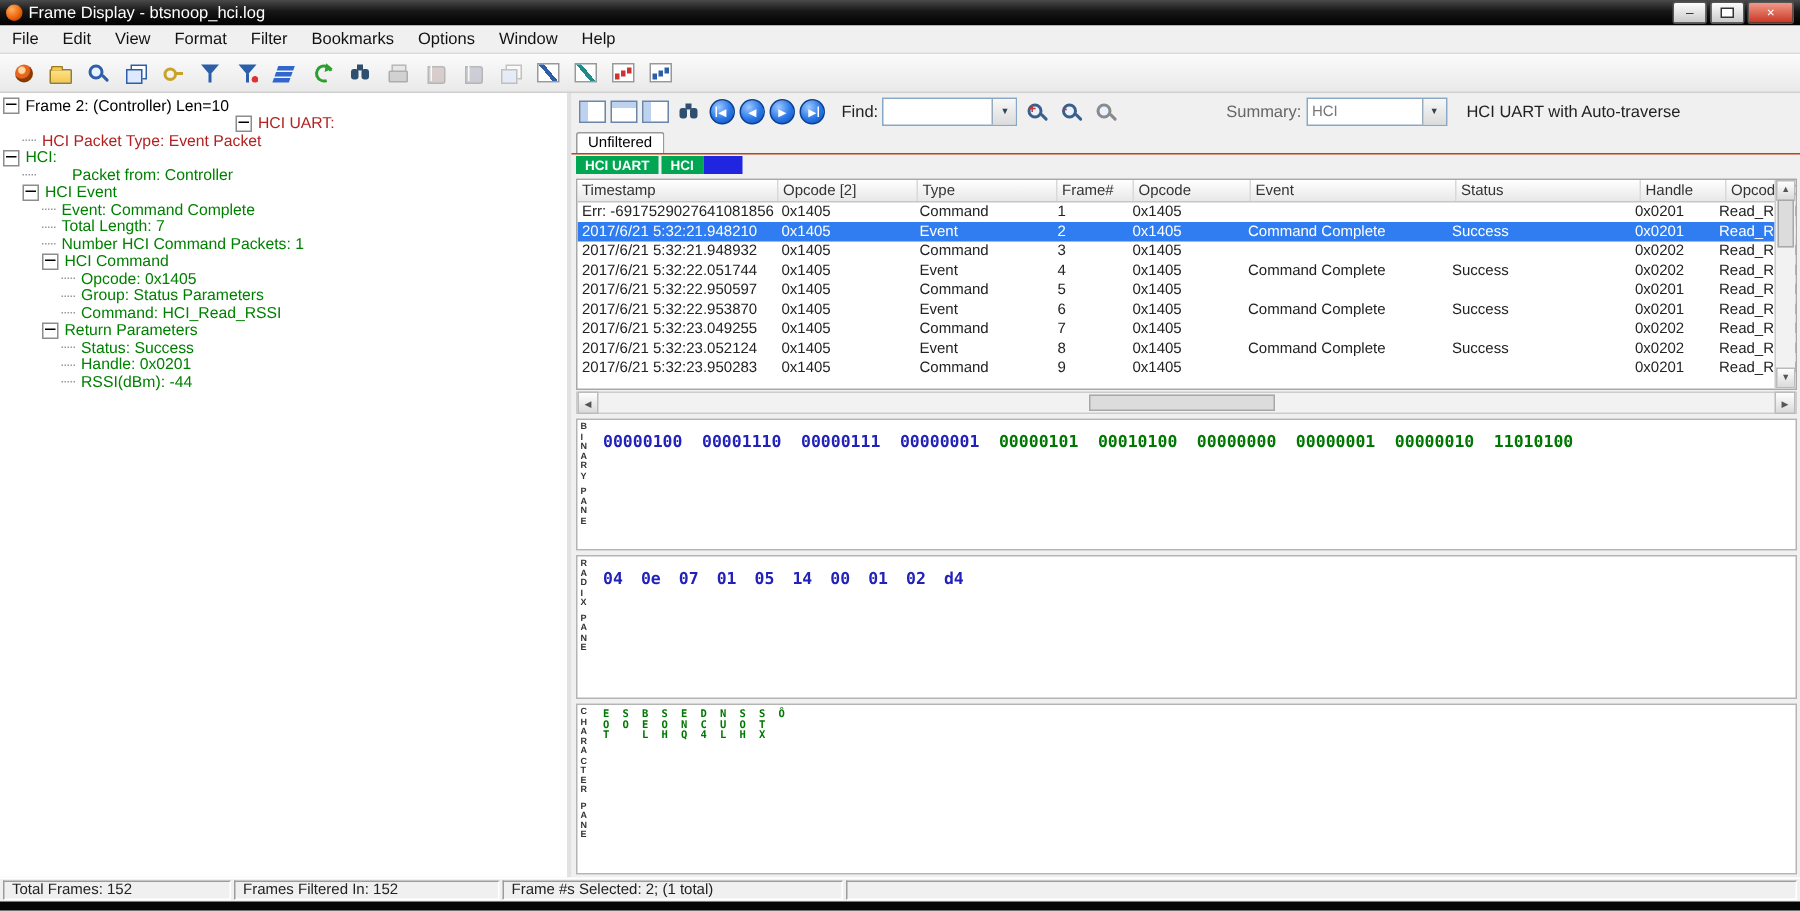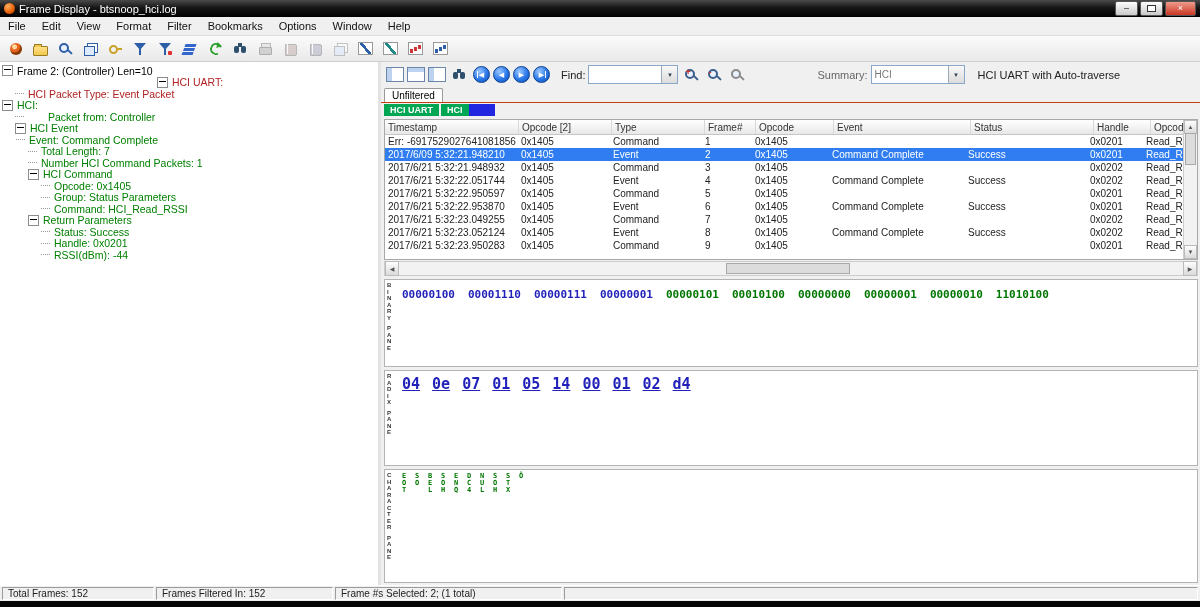--- a/index.html
+++ b/index.html
@@ -99,21 +99,21 @@
   .panes{flex:1;display:flex;flex-direction:column;gap:3px;padding:3px 2px 2px 3px;min-height:0;}
   .pane{background:#fff;border:1px solid #b4b4b4;display:flex;min-height:0;overflow:hidden;}
   .pane.binary{height:86px;flex:none;}
   .pane.radix{height:94px;flex:none;}
   .pane.chars{flex:1;}
   .plabel{width:11px;flex:none;padding:2px 0 0 2px;display:flex;flex-direction:column;}
   .pl{font-size:6px;line-height:6.5px;color:#333;font-weight:bold;}
   .lgap{height:4px;}
   .pcontent{flex:1;padding:3px 4px;font-family:"DejaVu Sans Mono",monospace;white-space:nowrap;overflow:hidden;}
   .bing{font-size:11px;font-weight:bold;margin-right:13px;}
-  .radb{font-size:15px;font-weight:bold;margin-right:12px;text-decoration:underline;}
+  .radb{font-size:11px;font-weight:bold;margin-right:12px;}
   .ccol{display:inline-flex;flex-direction:column;width:13px;vertical-align:top;}
   .cch{font-size:7px;line-height:7px;font-weight:bold;}
 
   
   .statusbar{height:15px;flex:none;background:#f0f0f0;border-top:1px solid #fff;display:flex;align-items:center;font-size:10px;color:#222;padding:0 2px;gap:2px;}
   .ssec{height:11px;display:flex;align-items:center;padding:0 5px;border:1px solid;border-color:#9c9c9c #fff #fff #9c9c9c;white-space:nowrap;overflow:hidden;}
   .s1{width:140px;}.s2{width:165px;}.s3{width:215px;}.sf{flex:1;}
   .bottomstrip{height:6px;flex:none;background:#050505;}
 </style>
 </head>
@@ -222,21 +222,21 @@
           <span class="tl" style="color: rgb(0, 128, 0);">HCI:</span>
         </div>
         <div class="ti" style="padding-left: 15px;">
           <i class="conn"></i>
           <span class="tl" style="color: rgb(0, 128, 0); padding-left: 20px;">Packet from: Controller</span>
         </div>
         <div class="ti" style="padding-left: 15px;">
           <i class="exp"></i>
           <span class="tl" style="color: rgb(0, 128, 0);">HCI Event</span>
         </div>
-        <div class="ti" style="padding-left: 16px; text-align: center;">
+        <div class="ti" style="padding-left: 28px; text-align: center;">
           <i class="conn"></i>
           <span class="tl" style="color: rgb(0, 128, 0);">Event: Command Complete</span>
         </div>
         <div class="ti" style="padding-left: 28px;">
           <i class="conn"></i>
           <span class="tl" style="color: rgb(0, 128, 0);">Total Length: 7</span>
         </div>
         <div class="ti" style="padding-left: 28px;">
           <i class="conn"></i>
           <span class="tl" style="color: rgb(0, 128, 0);">Number HCI Command Packets: 1</span>
@@ -348,21 +348,21 @@
                 <div class="tc" style="width: 86px;">0x1405</div>
                 <div class="tc" style="width: 86px;">Command</div>
                 <div class="tc" style="width: 44px;">1</div>
                 <div class="tc" style="width: 71px;">0x1405</div>
                 <div class="tc" style="width: 130px;"></div>
                 <div class="tc" style="width: 116px;"></div>
                 <div class="tc" style="width: 50px;">0x0201</div>
                 <div class="tc" style="width: 89px;">Read_RSSI</div>
               </div>
               <div class="trw sel">
-                <div class="tc" style="width: 127px;">2017/6/09 5:32:21.948210</div>
+                <div class="tc" style="width: 127px;">2017/6/21 5:32:21.948210</div>
                 <div class="tc" style="width: 86px;">0x1405</div>
                 <div class="tc" style="width: 86px;">Event</div>
                 <div class="tc" style="width: 44px;">2</div>
                 <div class="tc" style="width: 71px;">0x1405</div>
                 <div class="tc" style="width: 130px;">Command Complete</div>
                 <div class="tc" style="width: 116px;">Success</div>
                 <div class="tc" style="width: 50px;">0x0201</div>
                 <div class="tc" style="width: 89px;">Read_RSSI</div>
               </div>
               <div class="trw">

